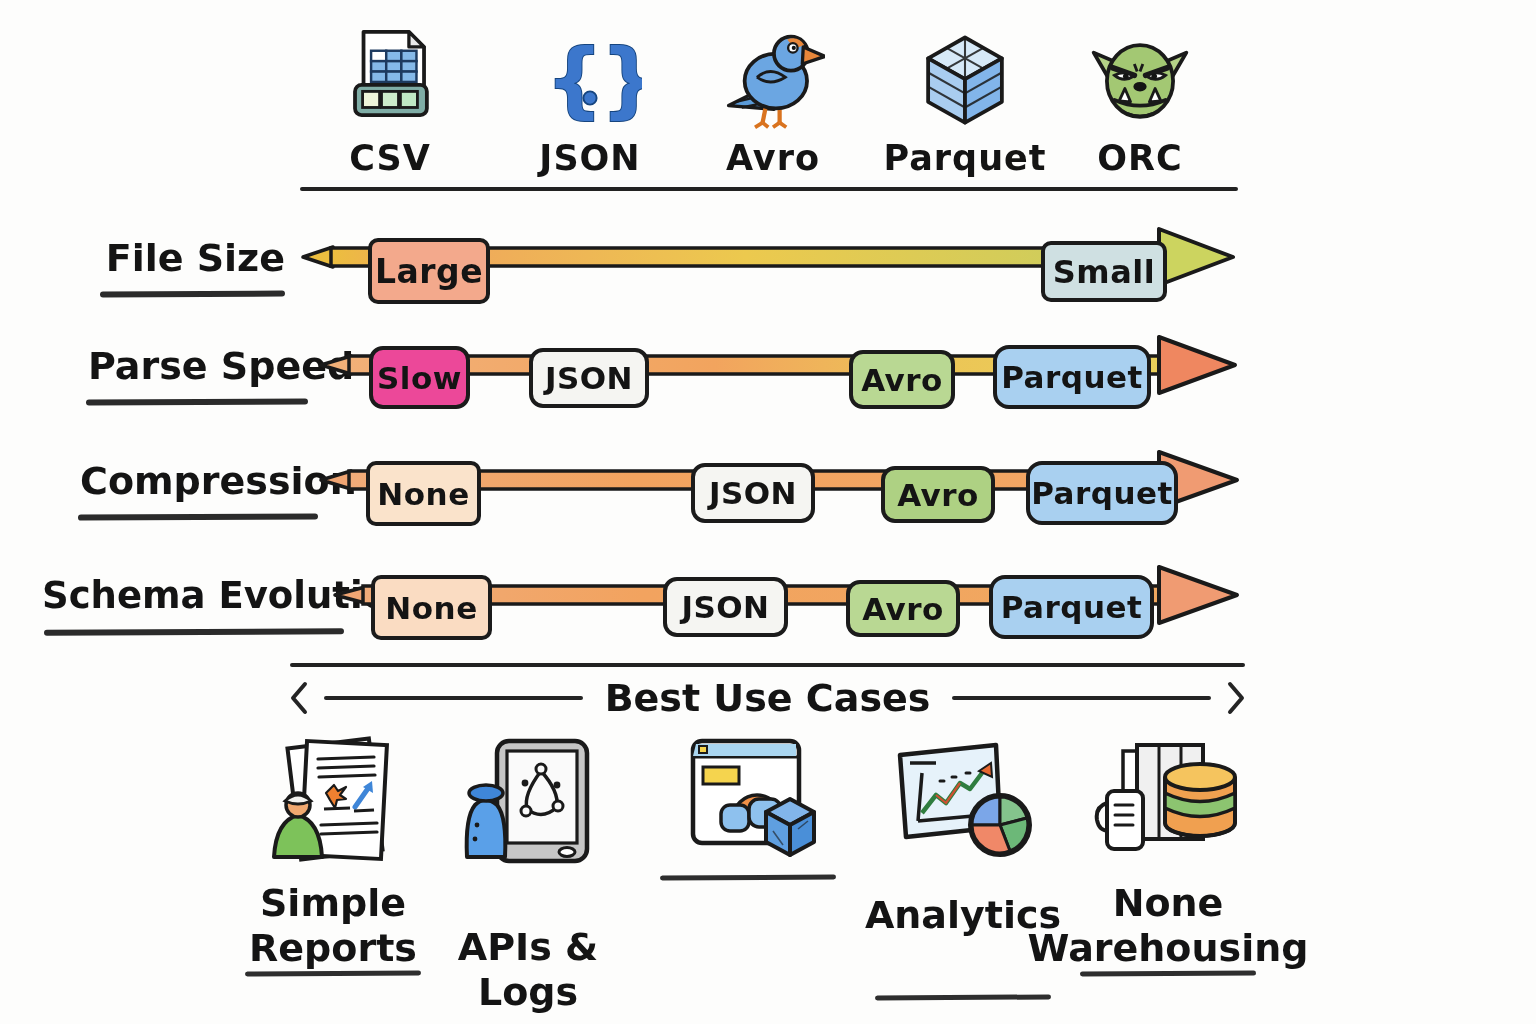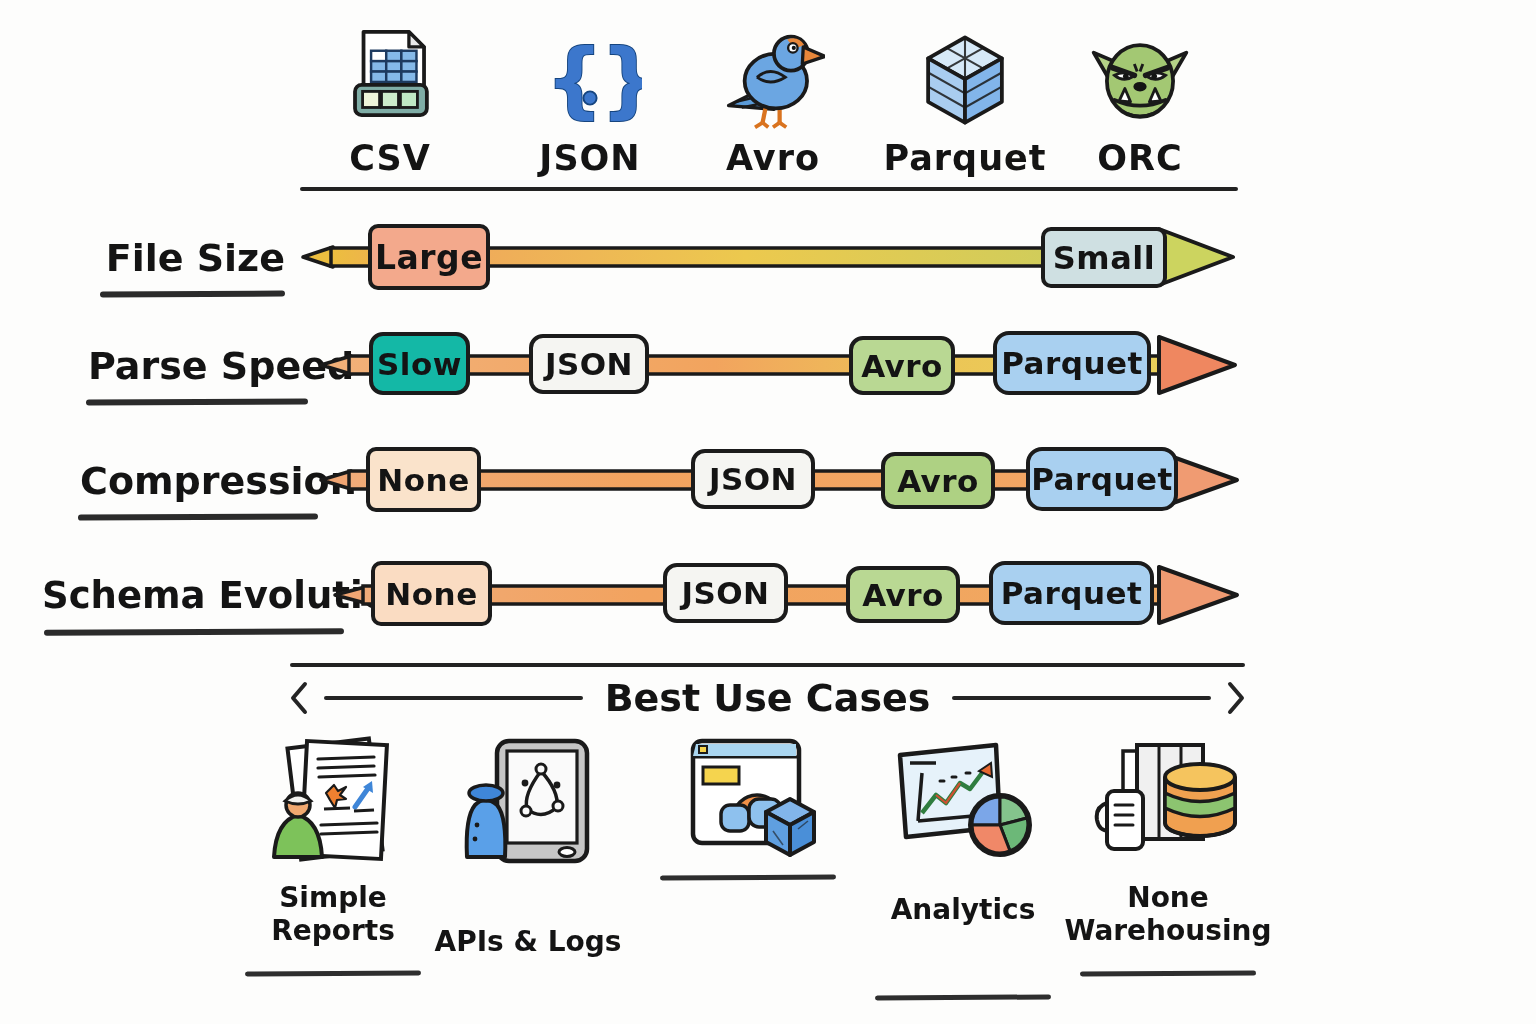--- a/index.html
+++ b/index.html
@@ -13,30 +13,31 @@
   .format-label{font-size:35px;font-weight:bold;letter-spacing:1px;margin-top:2px;}
   .hline{position:absolute;background:#222;border-radius:3px;}
   
   .attr-label{position:absolute;font-size:37px;font-weight:bold;text-align:right;white-space:nowrap;}
   .attr-underline{position:absolute;height:6px;background:#2b2b2b;border-radius:3px;transform:rotate(-.3deg);}
   .arrow-svg{position:absolute;left:297px;width:945px;height:80px;}
   .badge{
     position:absolute;display:flex;align-items:center;justify-content:center;
     border:4px solid #1b1b1b;font-weight:bold;font-size:31px;letter-spacing:.5px;
     box-sizing:border-box;
+    margin-top:14px;
   }
   .r10{border-radius:10px;} .r14{border-radius:14px;} .r16{border-radius:16px;}
   
   .buc-bar{position:absolute;left:290px;top:676px;width:955px;height:44px;display:flex;align-items:center;gap:16px;}
   .buc-line{flex:1;height:4px;background:#242424;border-radius:2px;}
   .buc-title{font-size:38px;font-weight:bold;white-space:nowrap;padding:0 6px;}
   
   .uc-col{position:absolute;top:730px;width:212px;display:flex;flex-direction:column;align-items:center;}
   .uc-icon{height:145px;display:flex;align-items:center;justify-content:center;}
-  .uc-label{height:90px;margin-top:6px;font-size:28px;font-weight:bold;text-align:center;line-height:1.18;}
+  .uc-label{height:90px;margin-top:6px;font-size:38px;font-weight:bold;text-align:center;line-height:1.18;}
   .uc-underline{width:176px;height:5px;background:#2e2e2e;border-radius:3px;transform:rotate(-.4deg);}
   svg{display:block;}
 </style>
 </head>
 <body>
 
 <div class="canvas">
 
   <div class="format-col" style="left:300px;">
     <div class="format-icon">
@@ -168,21 +169,21 @@
         <stop offset="0" stop-color="#f2b078"></stop>
           <stop offset="0.45" stop-color="#f2a45e"></stop>
         <stop offset="0.72" stop-color="#ecc556"></stop>
           <stop offset="1" stop-color="#ead05a"></stop>
       </linearGradient>
     </defs>
     <polygon points="24,40 54,31 54,49" fill="#f2b078" stroke="#1a1a1a" stroke-width="3.5" stroke-linejoin="round"></polygon>
     <rect x="52" y="31" width="812" height="18" fill="url(#g-ps)" stroke="#1a1a1a" stroke-width="3.5"></rect>
     <polygon points="862,12 862,68 938,40" fill="#ef8760" stroke="#1a1a1a" stroke-width="4" stroke-linejoin="round"></polygon>
   </svg>
-  <div class="badge r14" style="left: 369px; top: 332px; width: 101px; height: 63px; background: #14b8a6;">Slow</div>
+  <div class="badge r14" style="left: 369px; top: 332px; width: 101px; height: 63px; background: #ec4899;">Slow</div>
   <div class="badge r14" style="left: 529px; top: 334px; width: 120px; height: 60px; background: rgb(245, 245, 242);">JSON</div>
   <div class="badge r14" style="left: 849px; top: 336px; width: 106px; height: 59px; background: rgb(185, 216, 147);">Avro</div>
   <div class="badge r16" style="left: 993px; top: 331px; width: 158px; height: 64px; background: rgb(169, 208, 240);">Parquet</div>
 
   <div class="attr-label" style="left:80px;top:459px;width:232px;font-size:38px;">Compression</div>
   <div class="attr-underline" style="left:78px;top:514px;width:240px;"></div>
   <svg class="arrow-svg" style="top:440px;" viewBox="0 0 945 80">
     <defs>
       <linearGradient id="g-cp" x1="0" y1="0" x2="1" y2="0">
         <stop offset="0" stop-color="#f0ab79"></stop>

